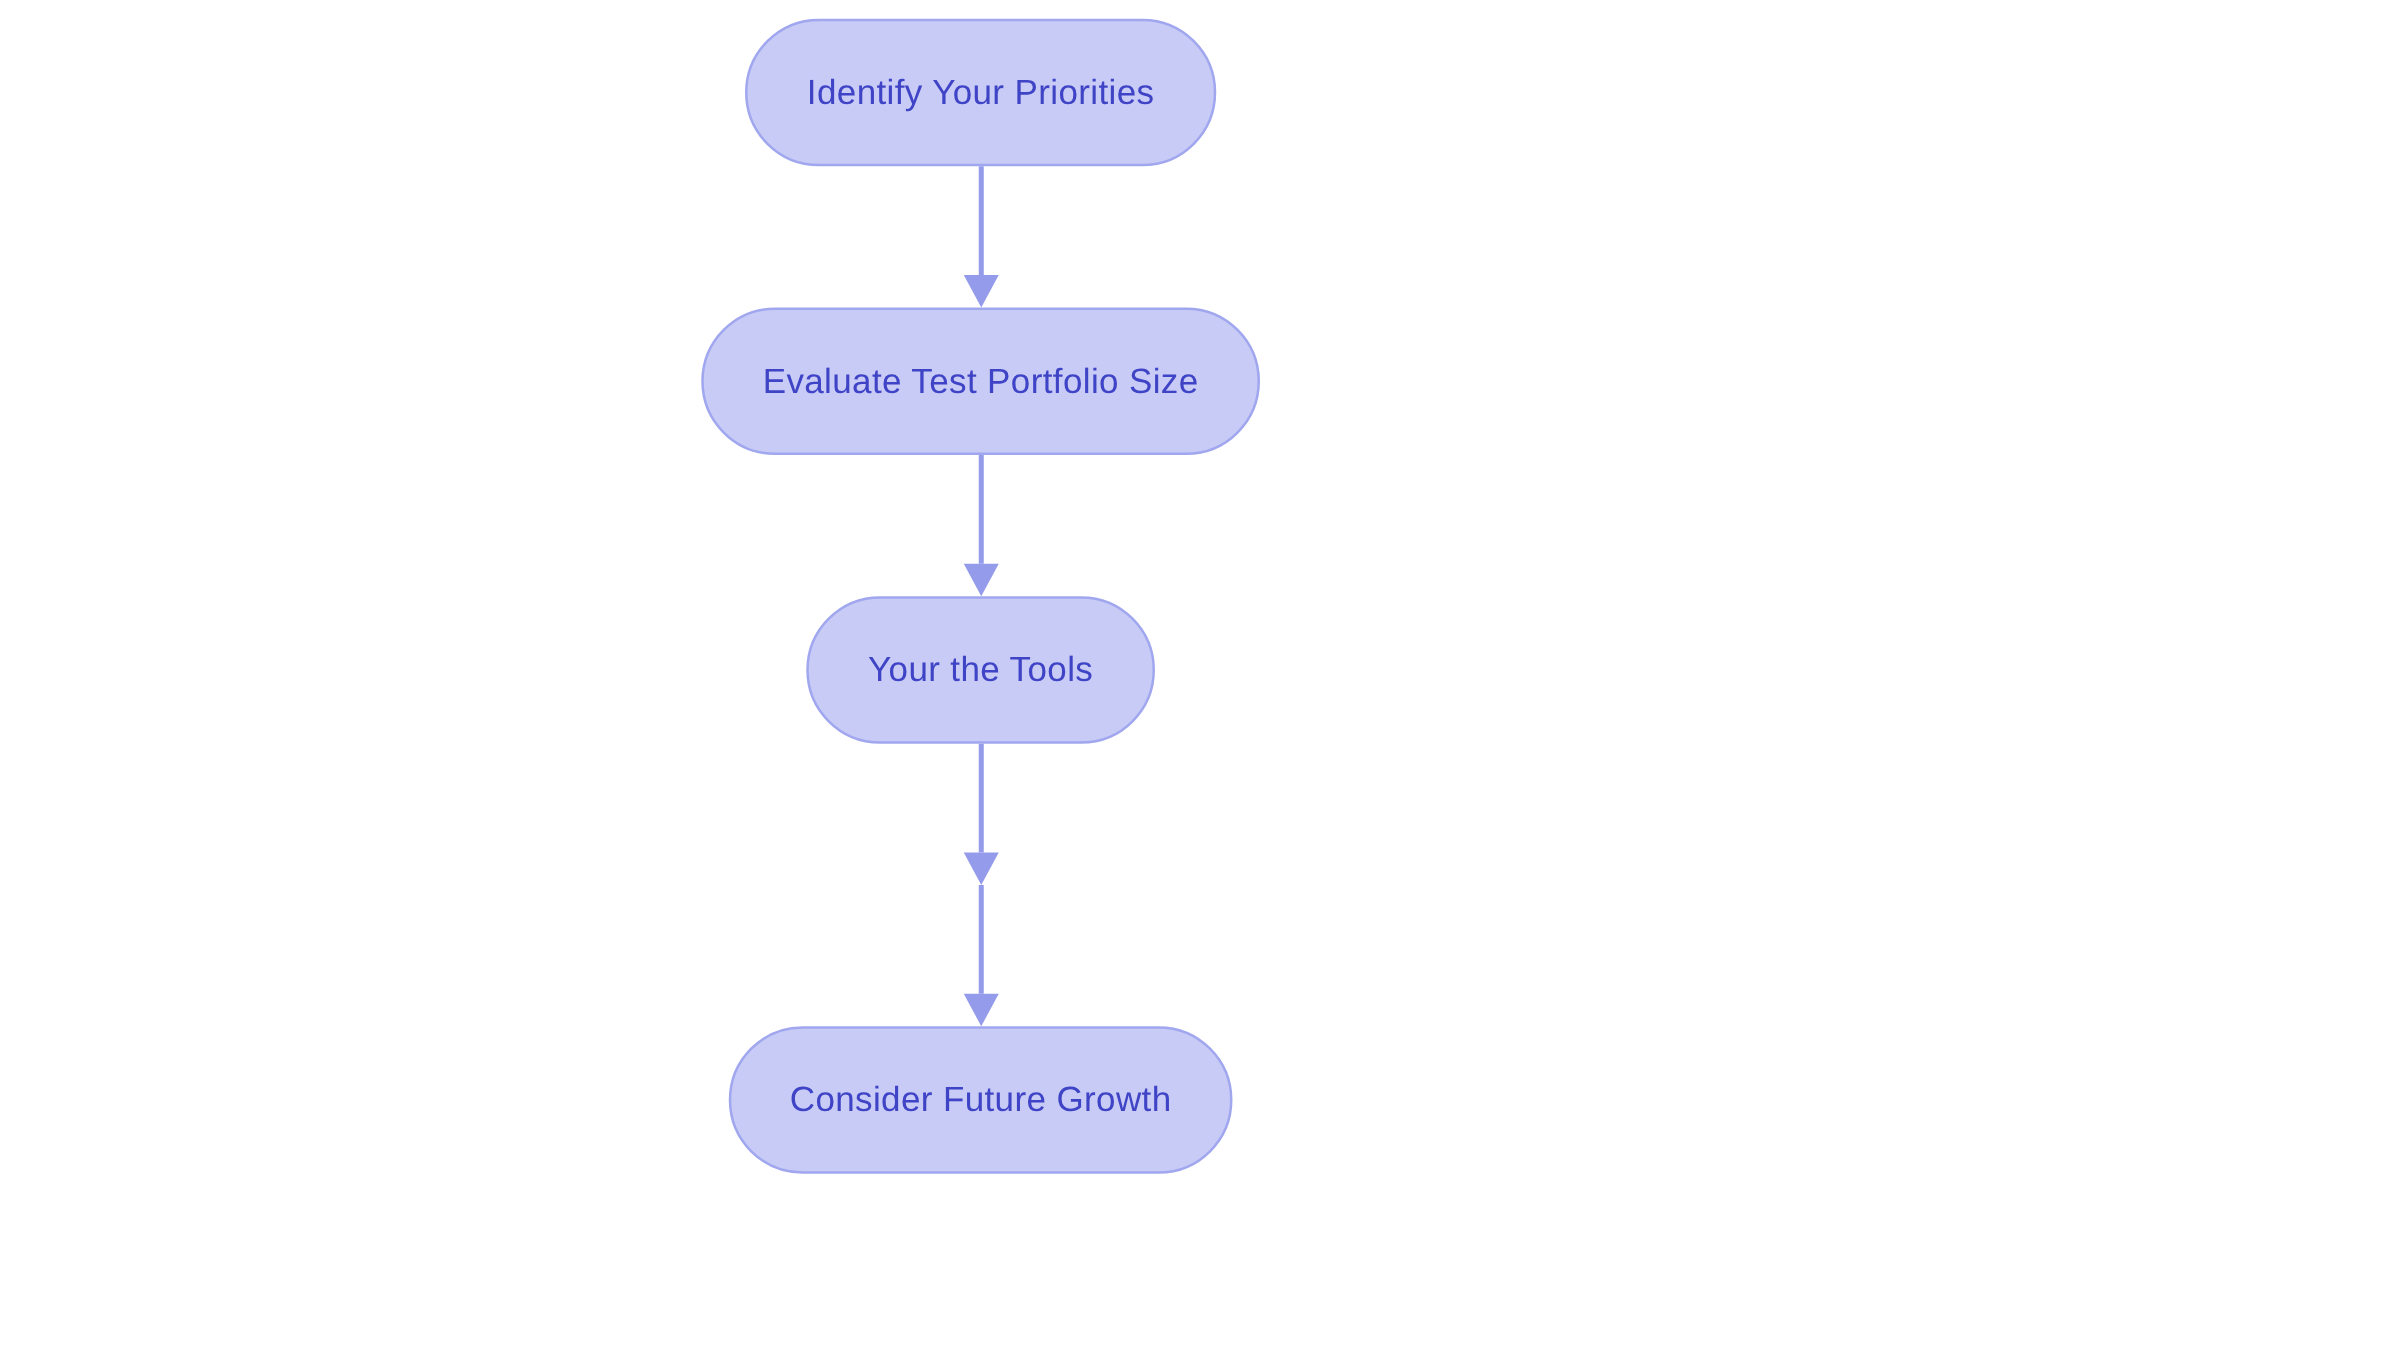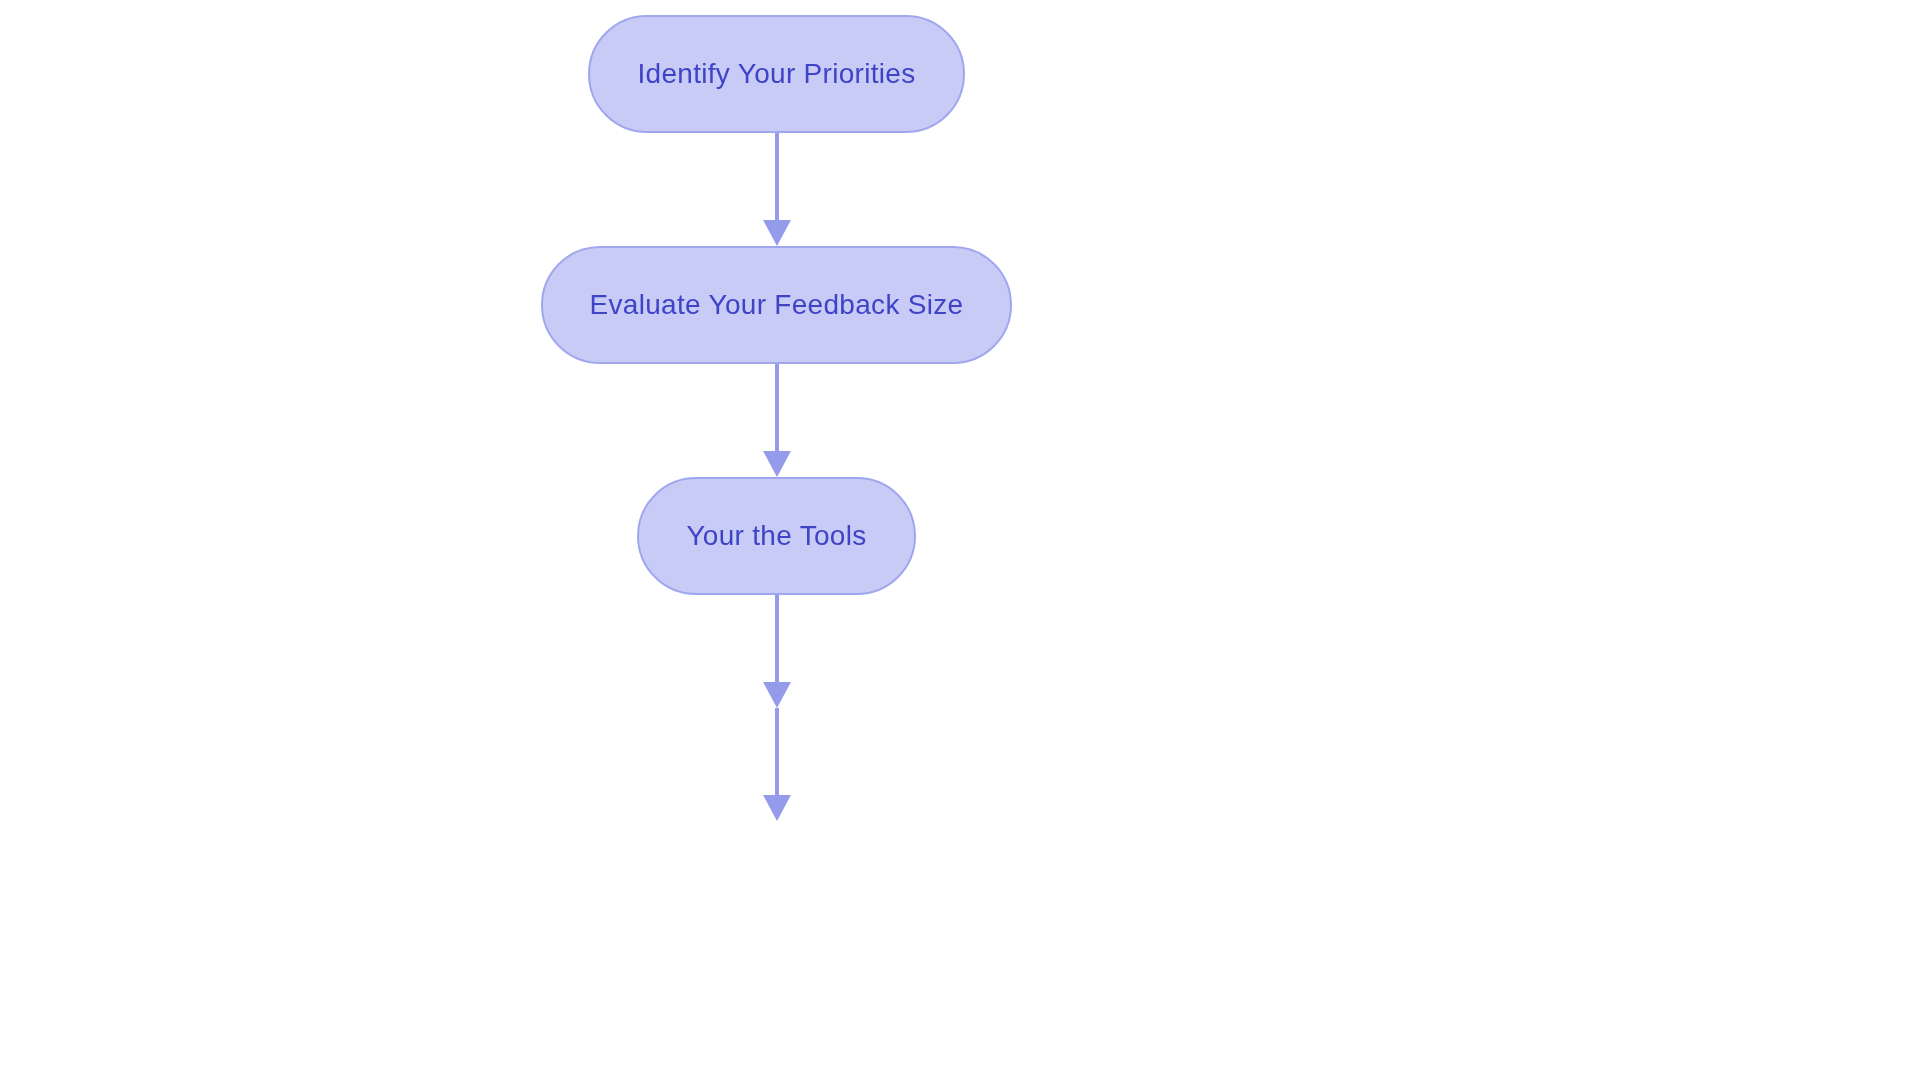--- a/index.html
+++ b/index.html
@@ -14,20 +14,21 @@
   :root {
     --node-fill: #c7cbf6;
     --node-border: #a0a7ee;
     --text-color: #3f43c6;
     --arrow-color: #949bea;
   }
   .canvas {
     width: 1553px;
     height: 1083px;
     position: relative;
+    padding-left: 16px;
   }
   .flow {
     position: absolute;
     top: 15px;
     left: 0;
     width: 100%;
     display: flex;
     flex-direction: column;
     align-items: center;
   }
@@ -80,21 +81,21 @@
   <div class="node">
     <span class="node-label">Identify Your Priorities</span>
   </div>
 
   <div class="arrow">
     <div class="arrow-line"></div>
     <div class="arrow-head"></div>
   </div>
 
   <div class="node">
-    <span class="node-label">Evaluate Your Feedback Size</span>
+    <span class="node-label">Evaluate Test Portfolio Size</span>
   </div>
 
   <div class="arrow">
     <div class="arrow-line"></div>
     <div class="arrow-head"></div>
   </div>
 
   <div class="node">
     <span class="node-label">Your the Tools</span>
   </div>
@@ -103,14 +104,17 @@
     <div class="arrow-line"></div>
     <div class="arrow-head"></div>
   </div>
 
 
   <div class="arrow">
     <div class="arrow-line"></div>
     <div class="arrow-head"></div>
   </div>
 
+  <div class="node">
+    <span class="node-label">Consider Future Growth</span>
+  </div>
 </div>
 </div>
 
 </body></html>

